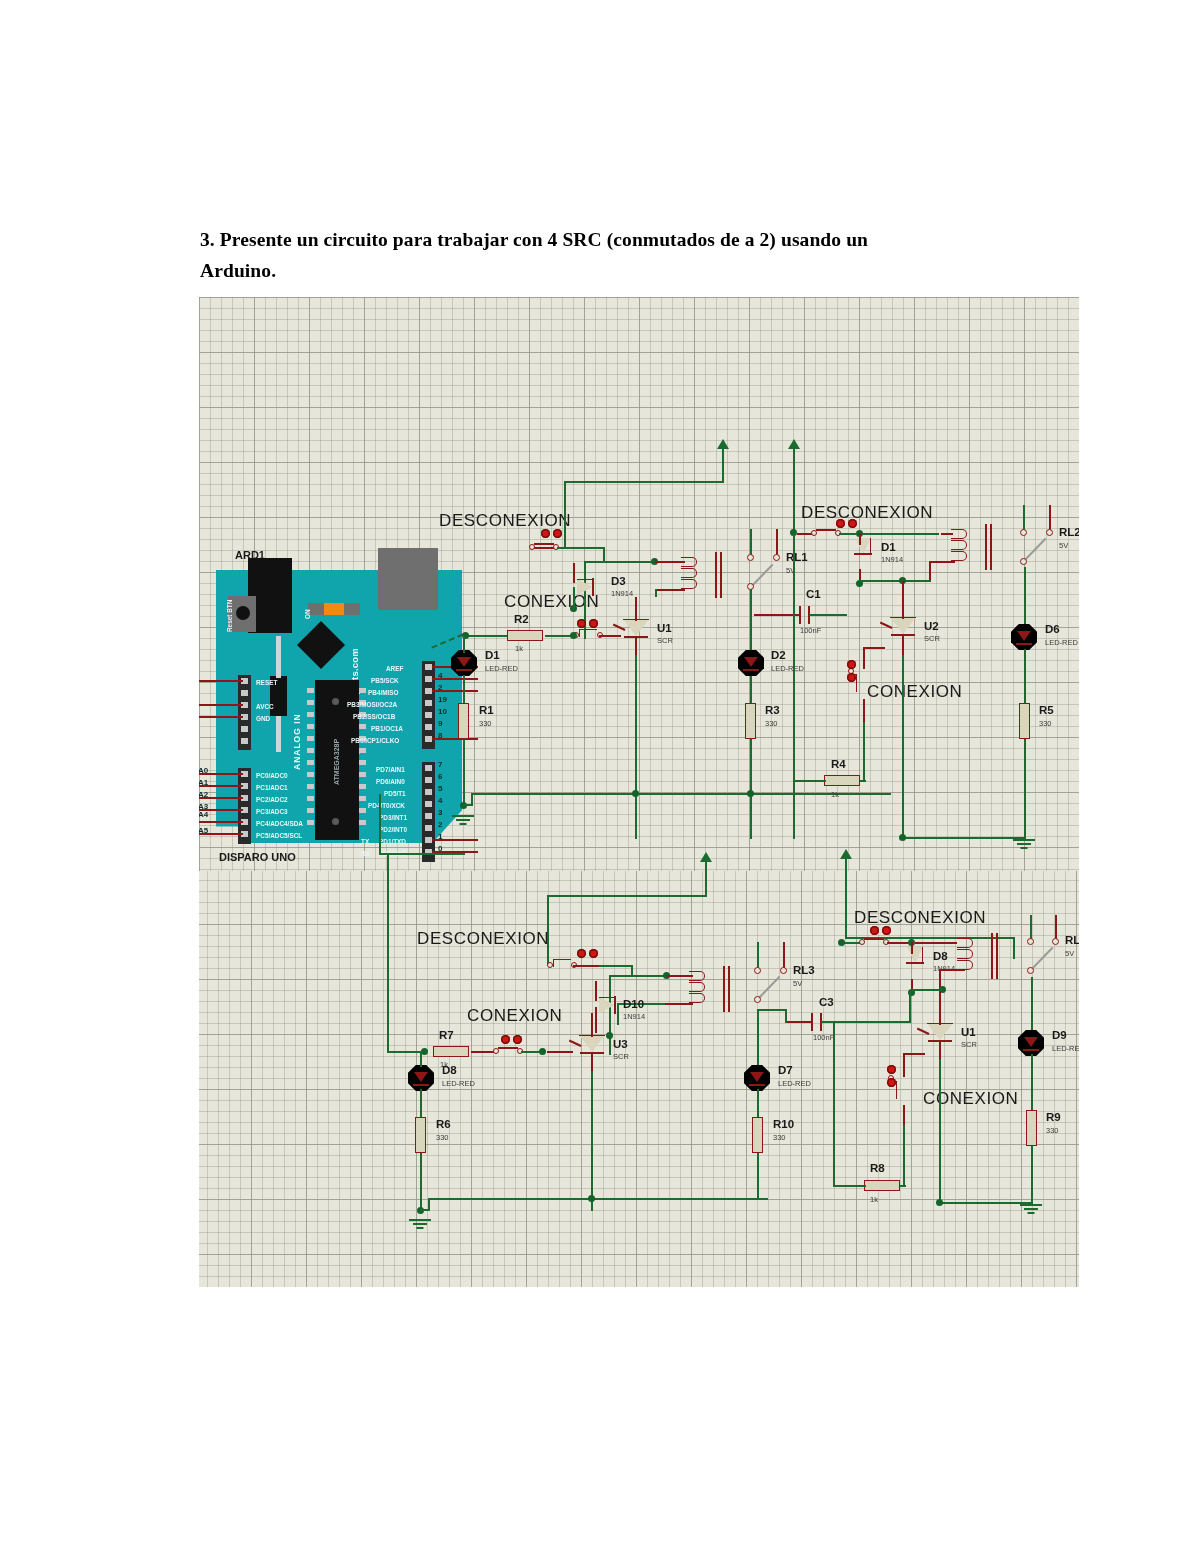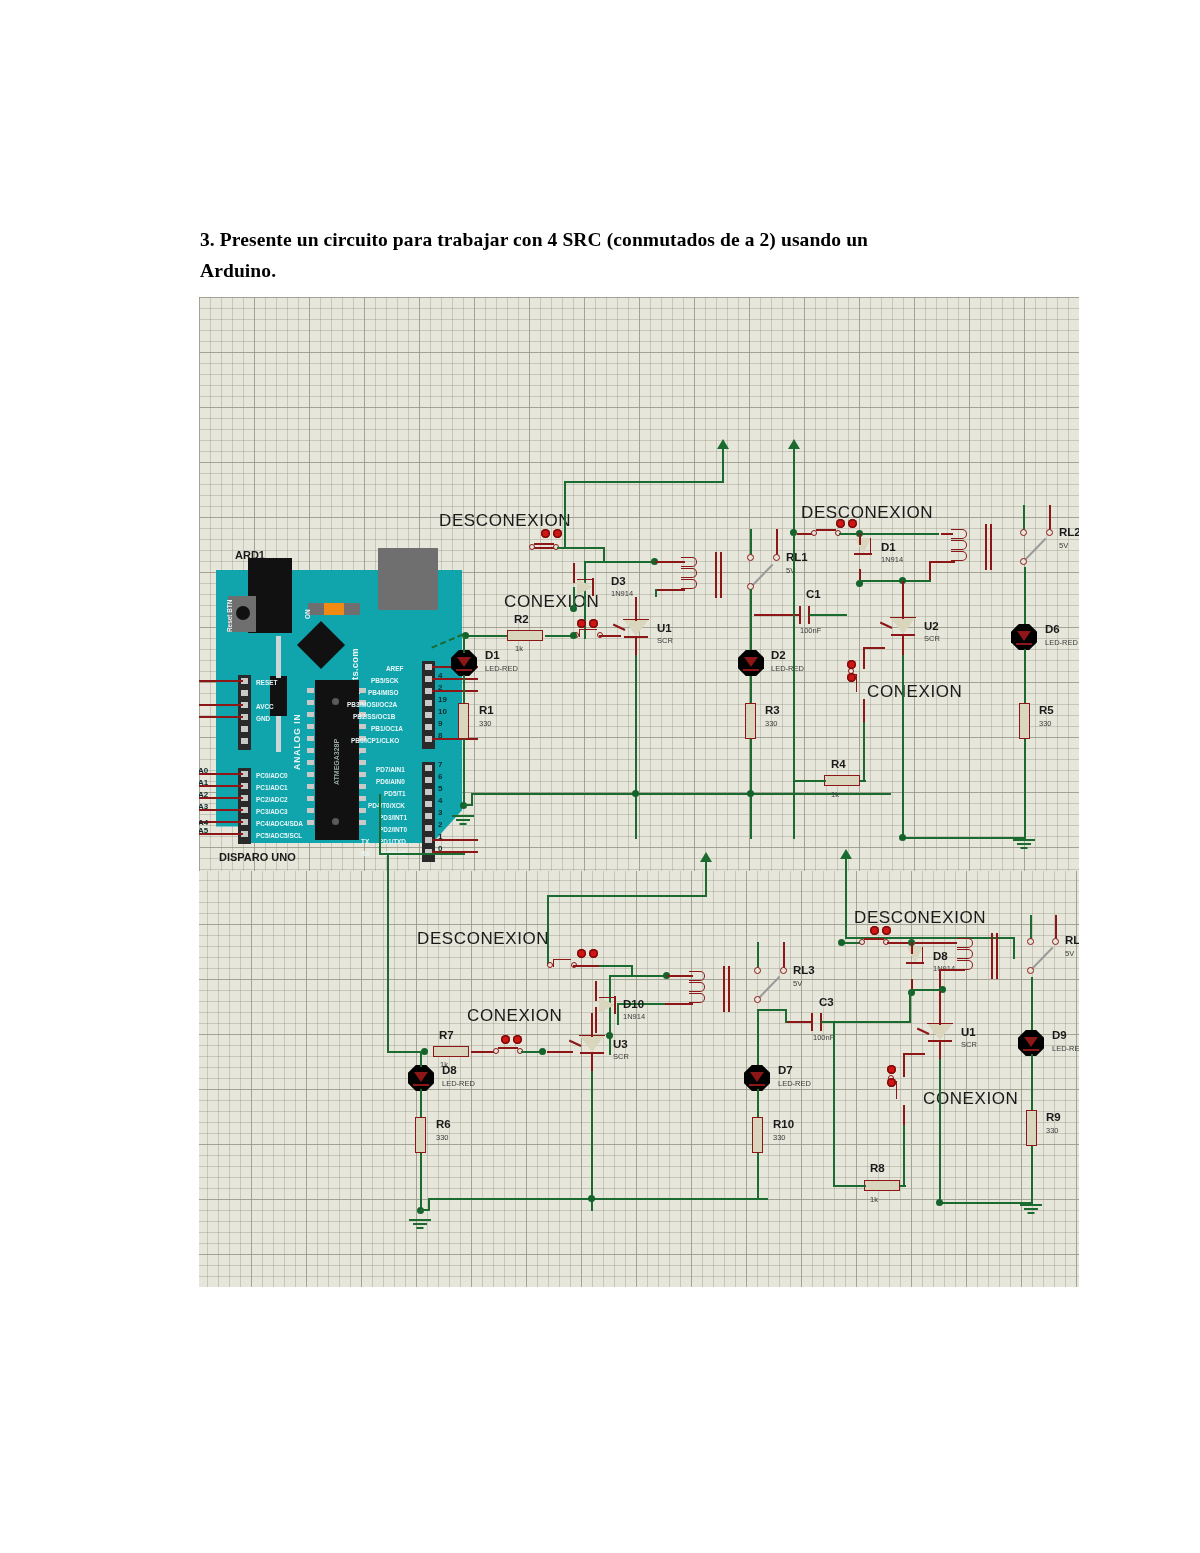--- a/index.html
+++ b/index.html
@@ -283,21 +283,21 @@
     <div class="ard-lead" style="left:-18px; top:203px; width:45px;"></div>
     <div class="ard-lead" style="left:-18px; top:215px; width:45px;"></div>
     <div class="ard-lead" style="left:-18px; top:227px; width:45px;"></div>
     <div class="ard-lead" style="left:-18px; top:239px; width:45px;"></div>
     <div class="ard-lead" style="left:-18px; top:251px; width:45px;"></div>
     <div class="ard-lead" style="left:-18px; top:263px; width:45px;"></div>
     <div class="ard-num" style="left:-18px; top:196px;">A0</div>
     <div class="ard-num" style="left:-18px; top:208px;">A1</div>
     <div class="ard-num" style="left:-18px; top:220px;">A2</div>
     <div class="ard-num" style="left:-18px; top:232px;">A3</div>
-    <div class="ard-num" style="left:-18px; top:248px;">A4</div>
+    <div class="ard-num" style="left:-18px; top:240px;">A4</div>
     <div class="ard-num" style="left:-18px; top:256px;">A5</div>
     <div class="ard-txt" style="left:40px; top:202px;">PC0/ADC0</div>
     <div class="ard-txt" style="left:40px; top:214px;">PC1/ADC1</div>
     <div class="ard-txt" style="left:40px; top:226px;">PC2/ADC2</div>
     <div class="ard-txt" style="left:40px; top:238px;">PC3/ADC3</div>
     <div class="ard-txt" style="left:40px; top:250px;">PC4/ADC4/SDA</div>
     <div class="ard-txt" style="left:40px; top:262px;">PC5/ADC5/SCL</div>
 
     <div class="ard-hdr" style="left:206px; top:91px; width:13px; height:88px;"></div>
     <div class="ard-pin" style="left:209px; top:94px;"></div>

